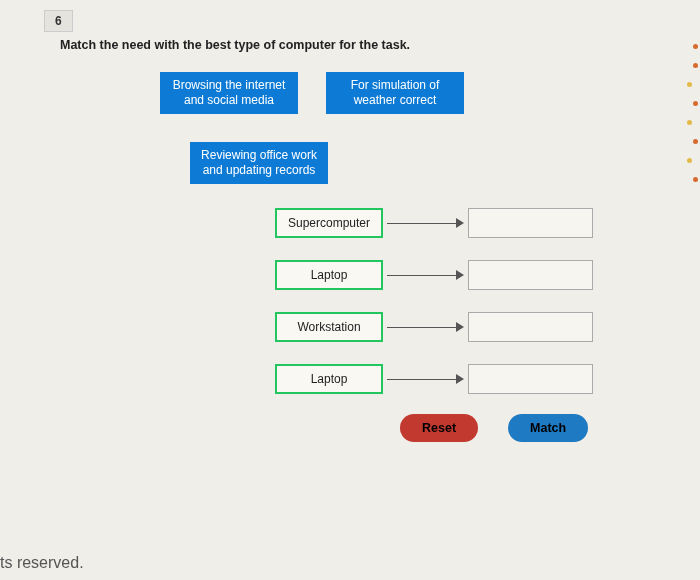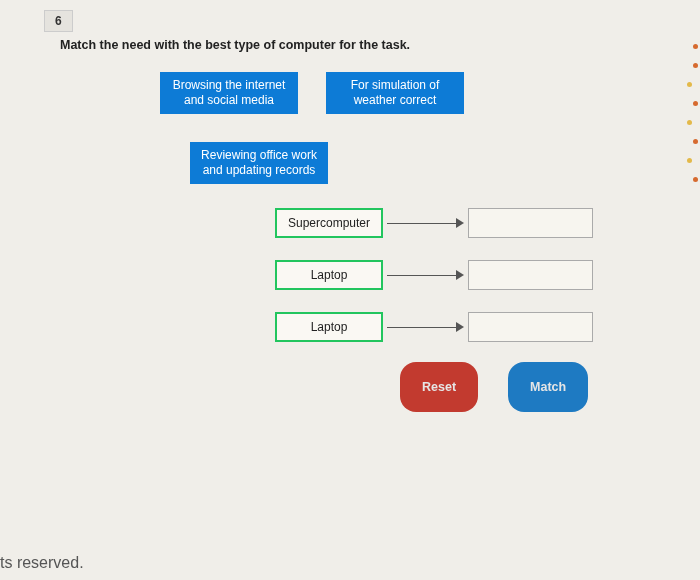--- a/index.html
+++ b/index.html
@@ -102,25 +102,25 @@
     border: 1px solid #aaa;
     background: #f7f5ef;
   }
   .btn-row {
     display: flex;
     gap: 30px;
     margin-left: 370px;
     margin-top: 8px;
   }
   .btn {
-    color: #e5e5e5;
+    color: #000000;
     font-size: 12.5px;
     font-weight: bold;
     border: none;
-    padding: 18px 22px;
+    padding: 7px 22px;
     border-radius: 16px;
     cursor: pointer;
   }
   .btn-reset { background: #c23a2f; }
   .btn-next { background: #1e7ac2; }
   .footer {
     position: absolute;
     bottom: 8px;
     left: 0;
     font-size: 16px;
@@ -168,20 +168,28 @@
     </div>
     <div class="pair-row">
       <div class="comp-box">Laptop</div>
       <div class="arrow-wrap">
           <div class="arrow-line"></div>
           <div class="arrow-head"></div>
         </div>
       <div class="drop-box"></div>
     </div>
     <div class="pair-row">
+      <div class="comp-box">Workstation</div>
+      <div class="arrow-wrap">
+          <div class="arrow-line"></div>
+          <div class="arrow-head"></div>
+        </div>
+      <div class="drop-box"></div>
+    </div>
+    <div class="pair-row">
       <div class="comp-box">Laptop</div>
       <div class="arrow-wrap">
           <div class="arrow-line"></div>
           <div class="arrow-head"></div>
         </div>
       <div class="drop-box"></div>
     </div>
   </div>
 
   <div class="btn-row">

